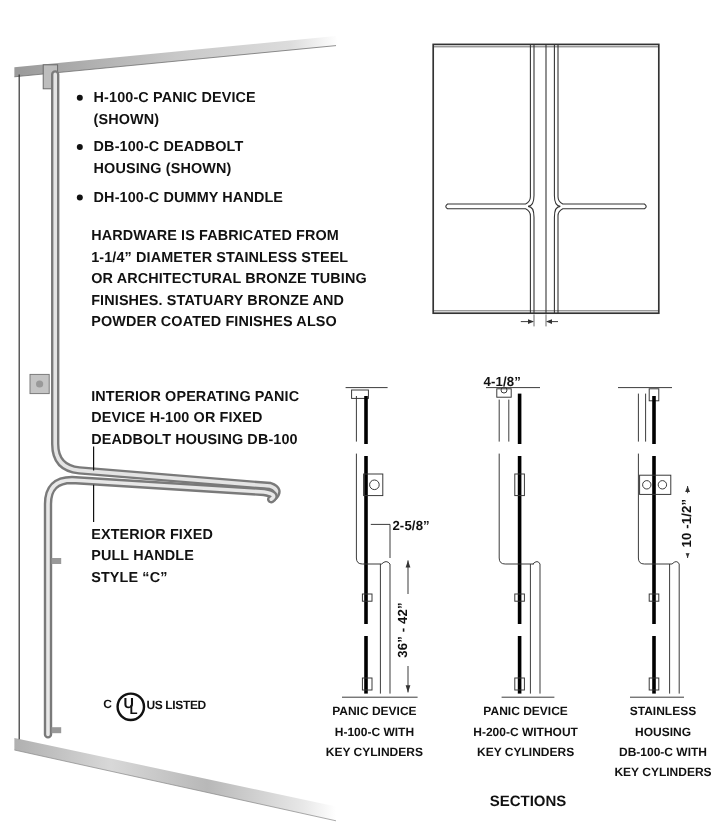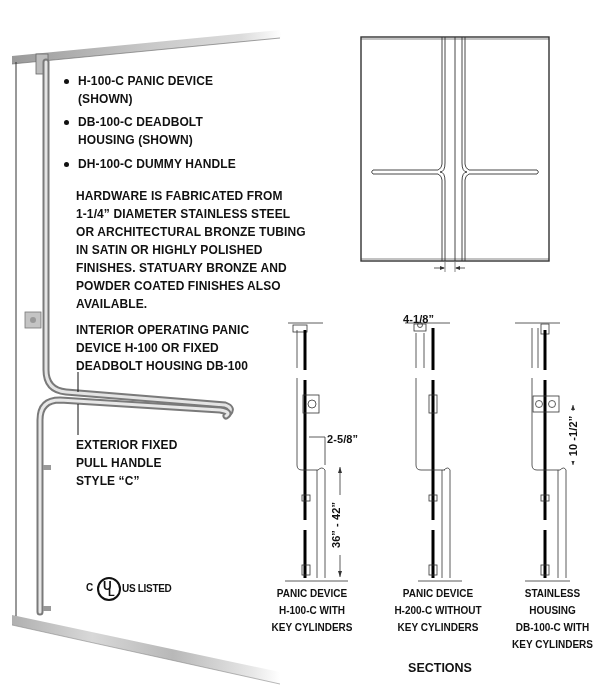--- a/index.html
+++ b/index.html
@@ -168,24 +168,22 @@
   <div class="bullet gap">
     <span class="dot"></span>
     <div>DH-100-C DUMMY HANDLE</div>
   </div>
 </div>
 
 <div class="abs para bold" style="top:187px;">
   <div>HARDWARE IS FABRICATED FROM</div>
   <div>1-1/4” DIAMETER STAINLESS STEEL</div>
   <div>OR ARCHITECTURAL BRONZE TUBING</div>
-  <div>IN SATIN OR HIGHLY POLISHED</div>
   <div>FINISHES. STATUARY BRONZE AND</div>
   <div>POWDER COATED FINISHES ALSO</div>
-  <div>AVAILABLE.</div>
 </div>
 
 <div class="abs para bold" style="top:321px;">
   <div>INTERIOR OPERATING PANIC</div>
   <div>DEVICE H-100 OR FIXED</div>
   <div>DEADBOLT HOUSING DB-100</div>
 </div>
 
 <div class="abs para bold" style="top:436px;">
   <div>EXTERIOR FIXED</div>

